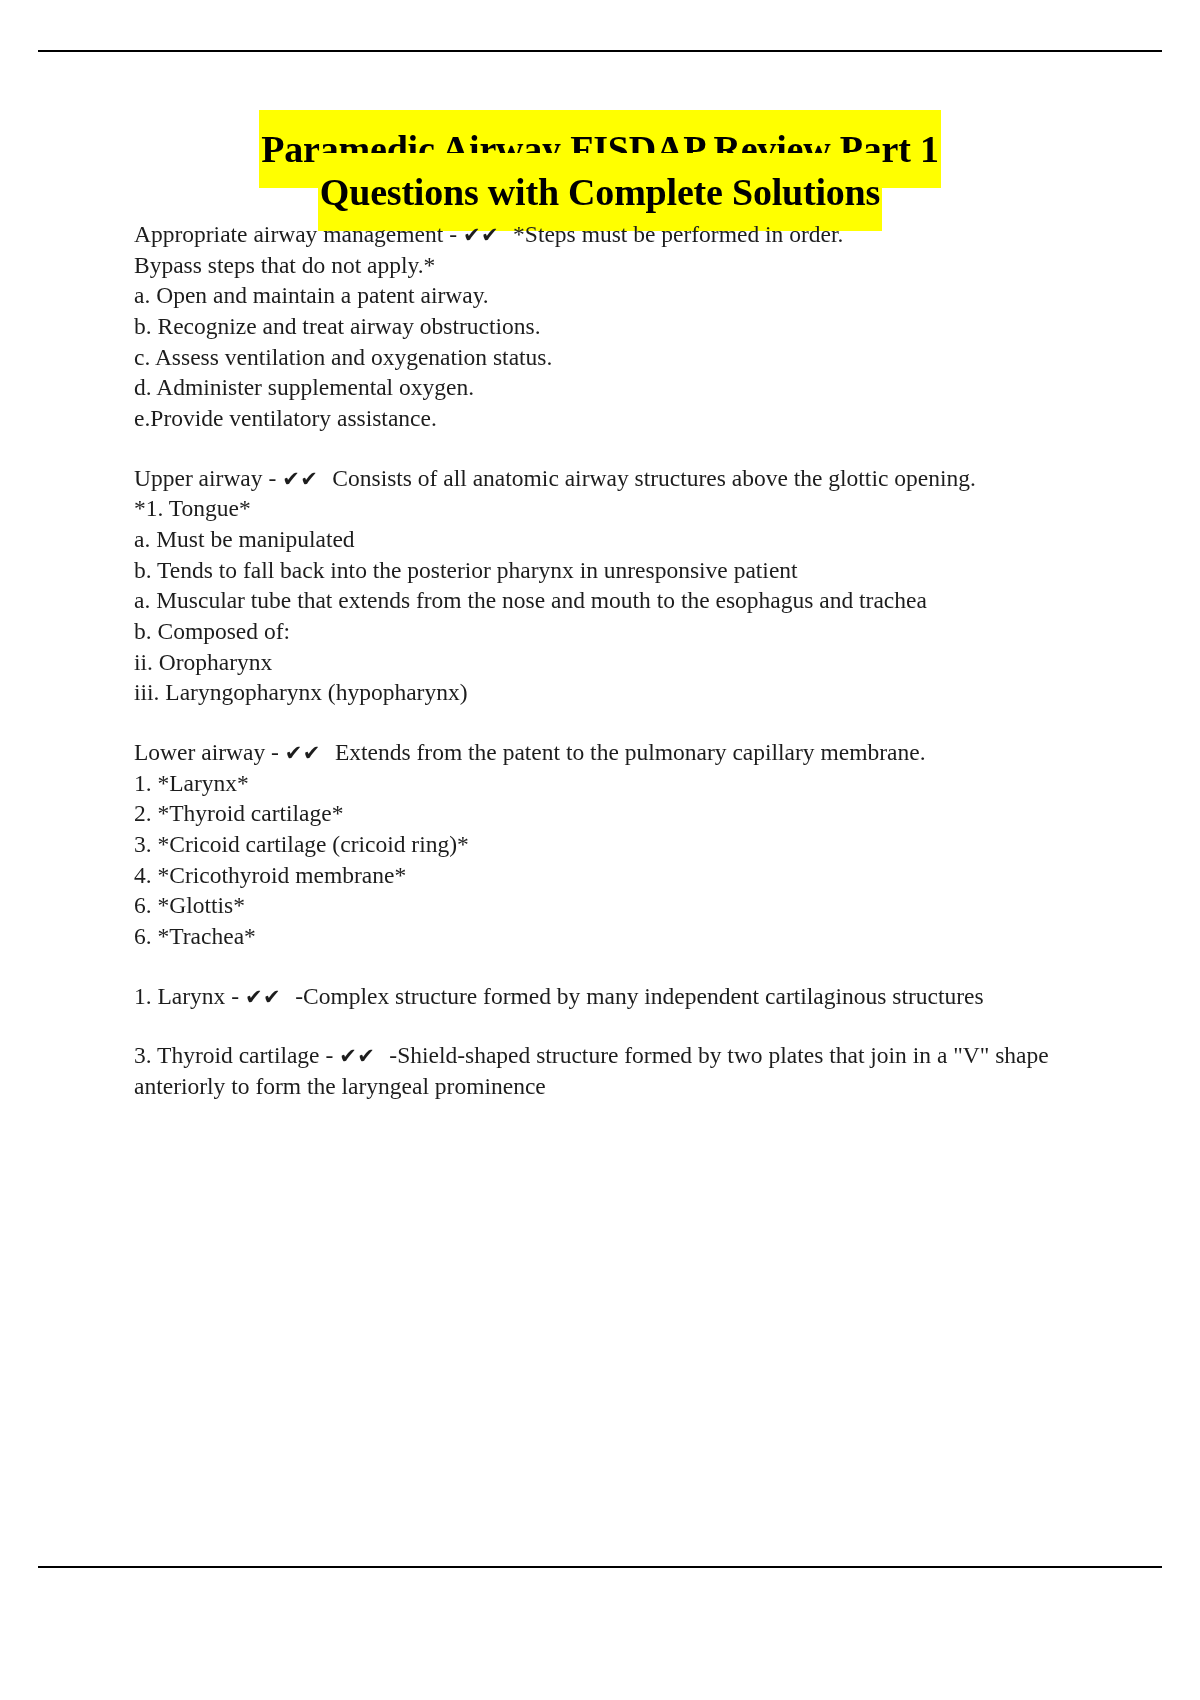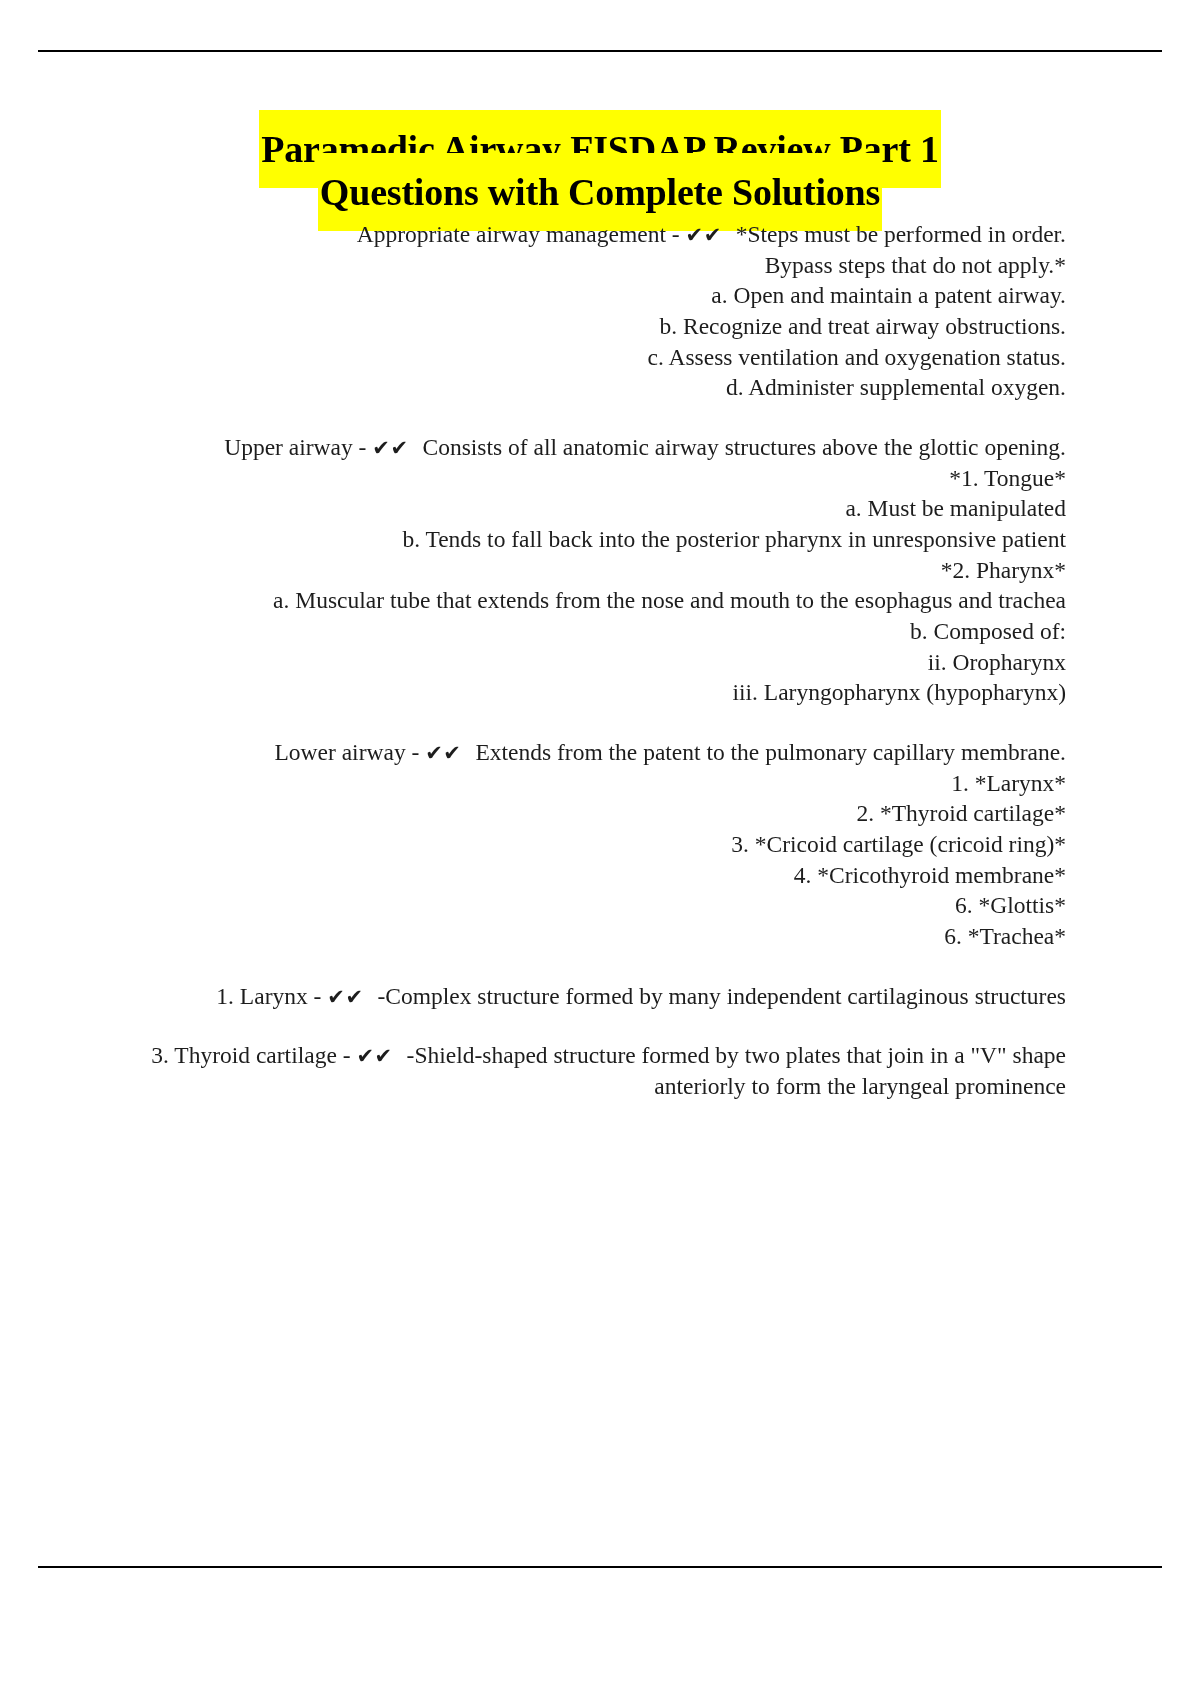--- a/index.html
+++ b/index.html
@@ -63,21 +63,20 @@
     color: #1d1d1d;
     margin: 0;
   }
   .para {
     margin: 0;
     text-align: left;
   }
   .line {
     display: block;
     white-space: pre-wrap;
-    text-align: right;
   }
   .spacer {
     display: block;
     height: 29px;
   }
   .check {
     font-weight: bold;
     letter-spacing: 0.5px;
     font-family: "DejaVu Sans", "Liberation Sans", sans-serif;
     font-size: 21px;
@@ -100,30 +99,30 @@
 
     <div class="body-block">
 
       <p class="para">
         <span class="line"><span>Appropriate airway management - </span><span class="check">✔✔</span><span class="gap-after-check"></span><span>*Steps must be performed in order.</span></span>
         <span class="line">Bypass steps that do not apply.*</span>
         <span class="line">a. Open and maintain a patent airway.</span>
         <span class="line">b. Recognize and treat airway obstructions.</span>
         <span class="line">c. Assess ventilation and oxygenation status.</span>
         <span class="line">d. Administer supplemental oxygen.</span>
+        <span class="line">e.Provide ventilatory assistance.</span>
       </p>
 
       <span class="spacer"></span>
 
       <p class="para">
         <span class="line"><span>Upper airway - </span><span class="check">✔✔</span><span class="gap-after-check"></span><span>Consists of all anatomic airway structures above the glottic opening.</span></span>
         <span class="line">*1. Tongue*</span>
         <span class="line">a. Must be manipulated</span>
         <span class="line">b. Tends to fall back into the posterior pharynx in unresponsive patient</span>
-        <span class="line">*2. Pharynx*</span>
         <span class="line">a. Muscular tube that extends from the nose and mouth to the esophagus and trachea</span>
         <span class="line">b. Composed of:</span>
         <span class="line">ii. Oropharynx</span>
         <span class="line">iii. Laryngopharynx (hypopharynx)</span>
       </p>
 
       <span class="spacer"></span>
 
       <p class="para">
         <span class="line"><span>Lower airway - </span><span class="check">✔✔</span><span class="gap-after-check"></span><span>Extends from the patent to the pulmonary capillary membrane.</span></span>

